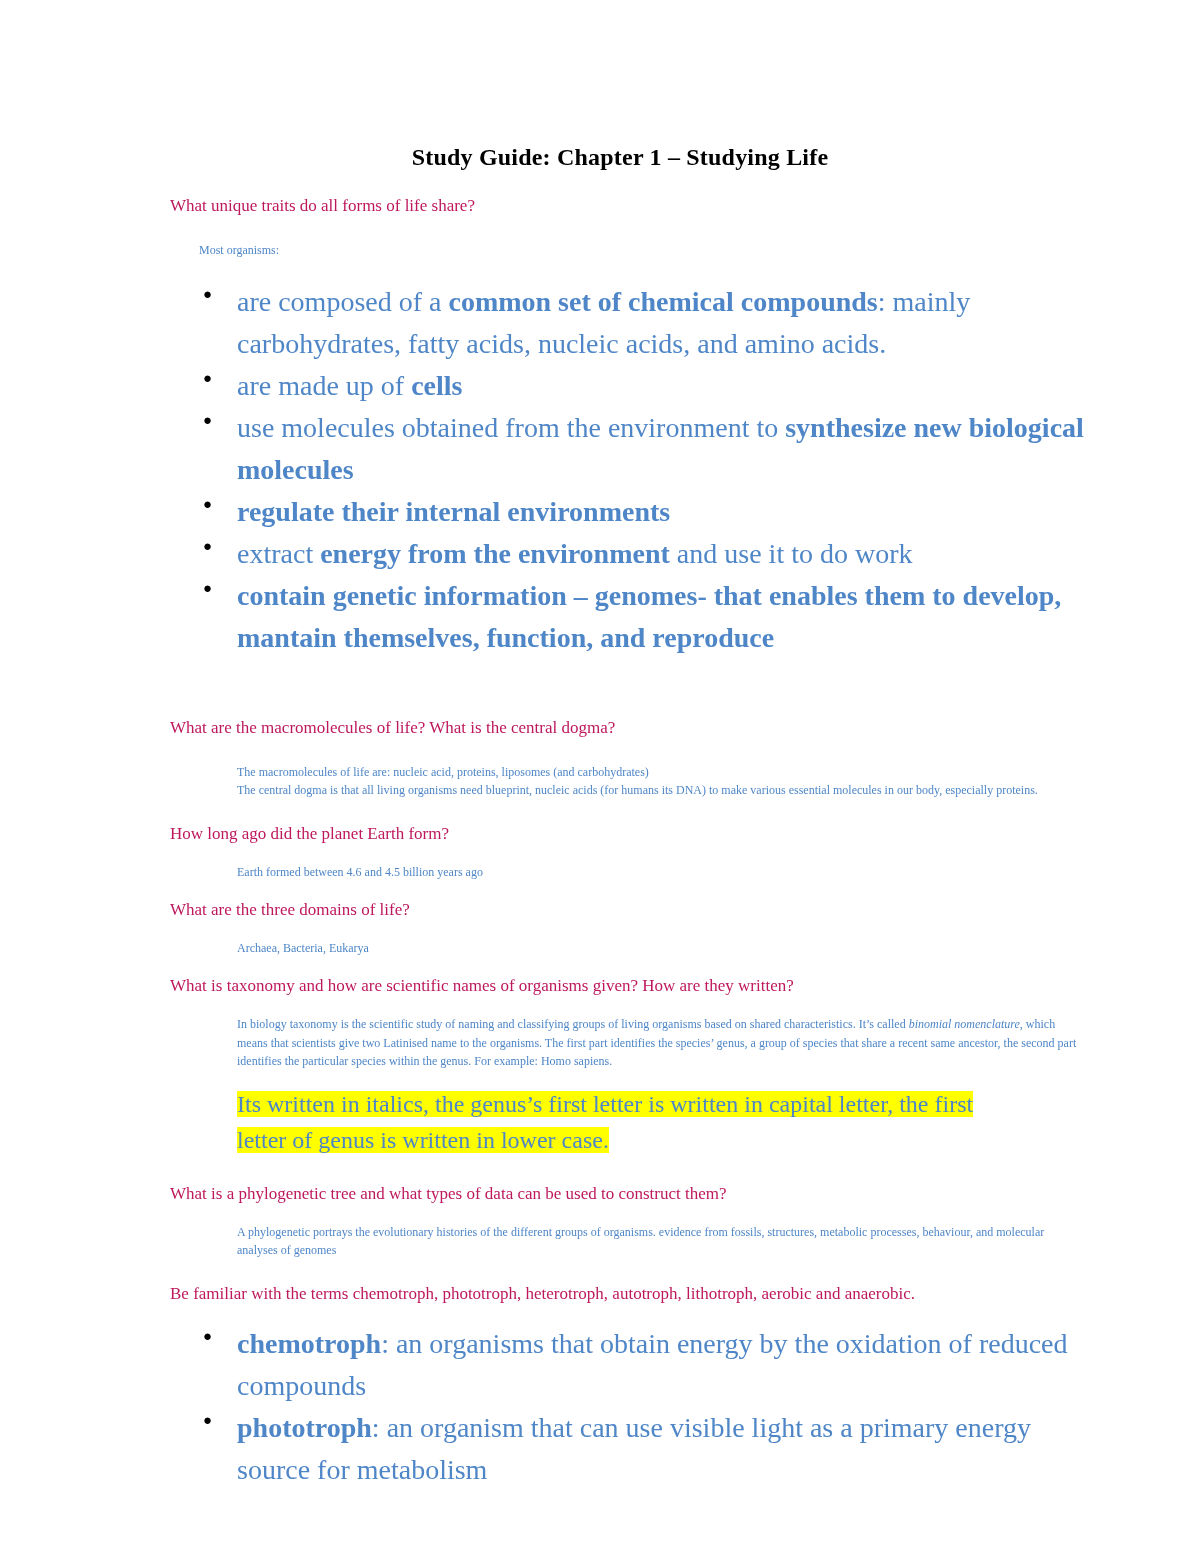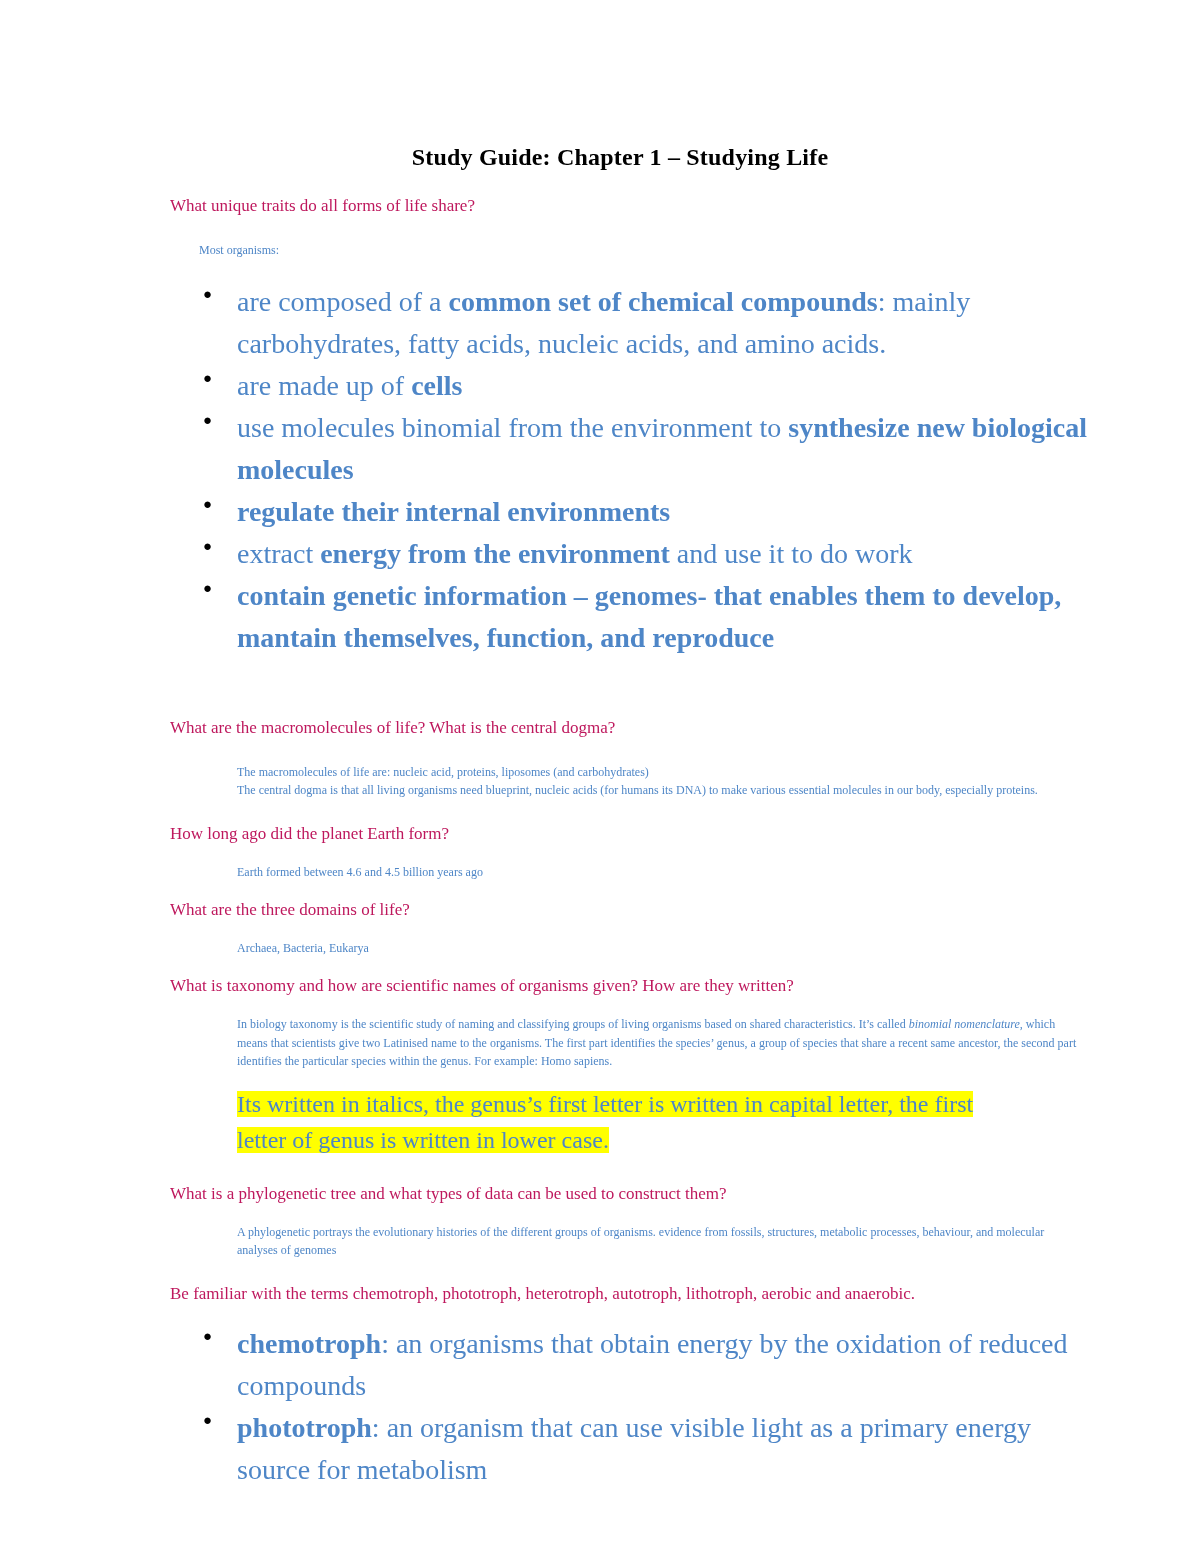--- a/index.html
+++ b/index.html
@@ -114,21 +114,21 @@
 
   <div class="gap-md"></div>
 
   <p class="ans ans-i1">Most organisms:</p>
 
   <div class="gap-md"></div>
 
   <ul class="blist tight">
     <li><span>are composed of a </span><b>common set of chemical compounds</b><span>: mainly carbohydrates, fatty acids, nucleic acids, and amino acids.</span></li>
     <li><span>are made up of </span><b>cells</b><span></span></li>
-    <li><span>use molecules binomial from the environment to </span><b>synthesize new biological molecules</b><span></span></li>
+    <li><span>use molecules obtained from the environment to </span><b>synthesize new biological molecules</b><span></span></li>
     <li><span></span><b>regulate their internal environments</b><span></span></li>
     <li><span>extract </span><b>energy from the environment</b><span> and use it to do work</span></li>
     <li><span></span><b>contain genetic information – genomes- that enables them to develop, mantain themselves, function, and reproduce</b><span></span></li>
   </ul>
 
   <div class="gap-xl"></div>
 
   <p class="q">What are the macromolecules of life? What is the central dogma?</p>
 
   <div class="gap-md"></div>

